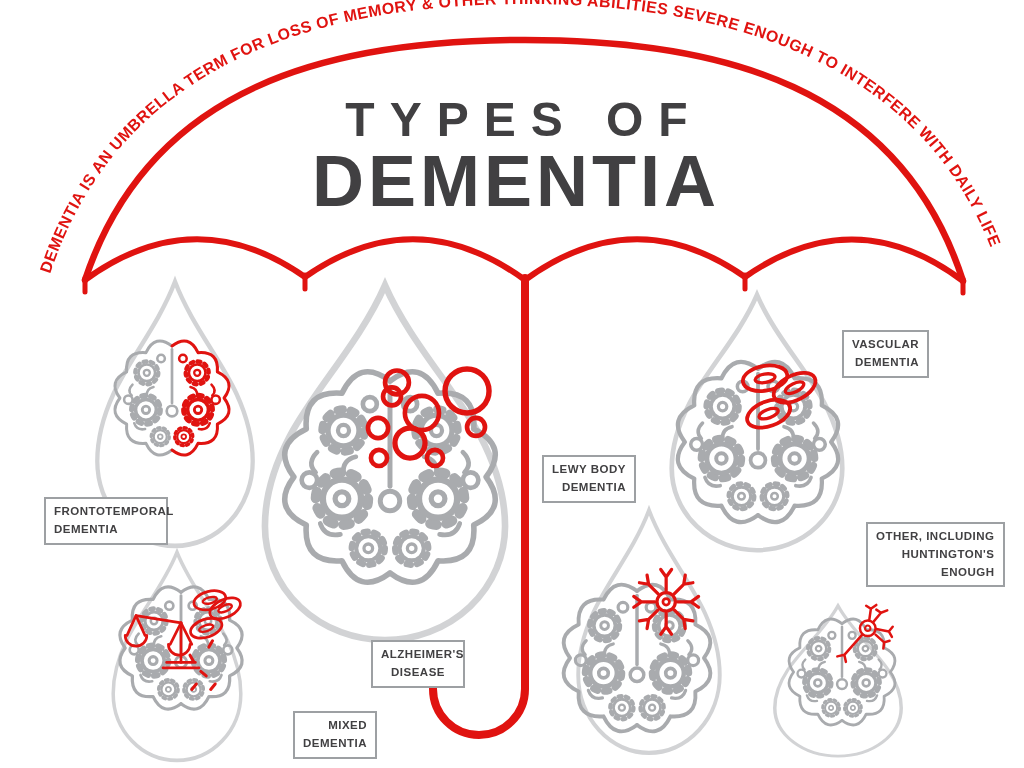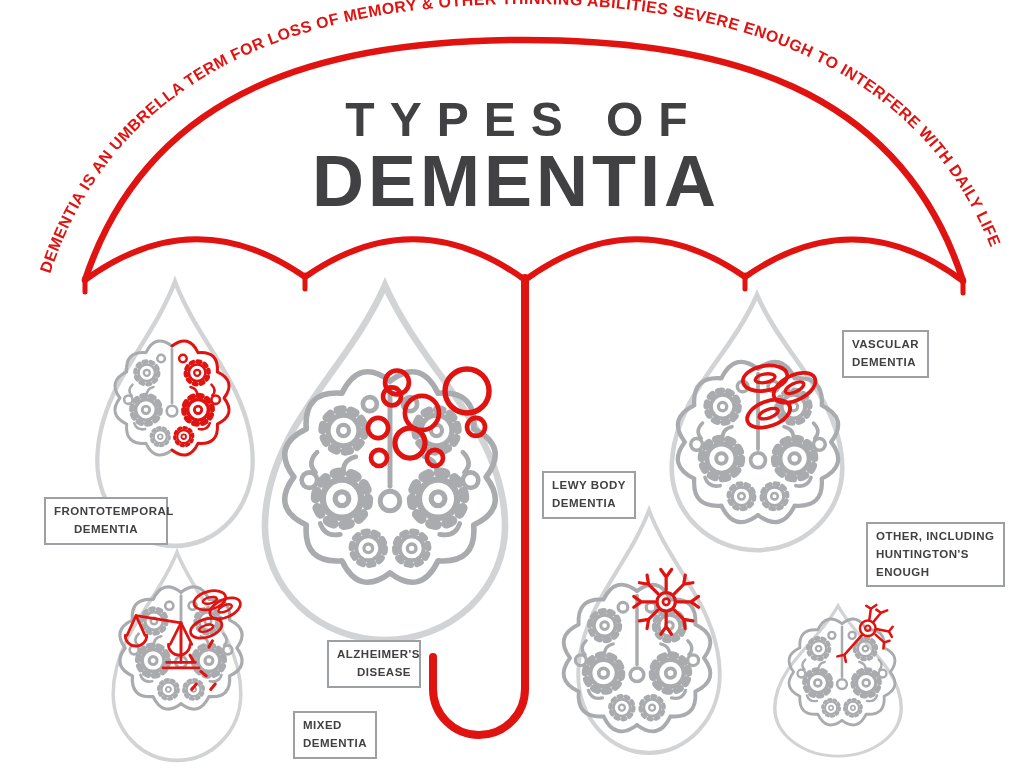--- a/index.html
+++ b/index.html
@@ -8,24 +8,24 @@
   html,body{margin:0;padding:0;background:#f4f4f4;}
   #stage{
     position:relative;width:1024px;height:768px;background:var(--bg);
     overflow:hidden;font-family:"Liberation Sans",sans-serif;
   }
   #art{position:absolute;left:0;top:0;}
   .label{
     position:absolute;background:#fff;border:2px solid var(--box-border);
     padding:4px 8px;color:var(--dark);
     font:bold 11.5px/1.55 "Liberation Sans",sans-serif;
-    letter-spacing:.5px;white-space:pre-line;z-index:5;
+    letter-spacing:.5px;white-space:pre-line;z-index:5;text-align:right;
   }
-  .label.align-right{text-align:center;}
-  .label.align-center{text-align:right;}
+  .label.align-right{text-align:left;}
+  .label.align-center{text-align:center;margin-left:44px;}
   .tagline-text{fill:var(--red);font:bold 16px "Liberation Sans",sans-serif;letter-spacing:.5px;}
   .title-small{fill:var(--dark);font:bold 48px "Liberation Sans",sans-serif;letter-spacing:15px;}
   .title-big{fill:var(--dark);font:bold 72px "Liberation Sans",sans-serif;letter-spacing:4px;}
   .red-stroke{stroke:var(--red);}
   .drop-stroke{stroke:var(--drop);}
 </style>
 </head>
 <body>
 
 <div id="stage">
@@ -193,21 +193,21 @@
 
   <div class="label align-right" style="left:44px;top:497px;width:104px;">FRONTOTEMPORAL
 DEMENTIA</div>
 
   <div class="label align-center" style="left:327px;top:640px;width:74px;">ALZHEIMER'S
 DISEASE</div>
 
   <div class="label" style="left:245px;top:711px;margin-left:48px;">MIXED
 DEMENTIA</div>
 
-  <div class="label" style="left:542px;top:471px;">LEWY BODY
+  <div class="label" style="left:542px;top:455px;">LEWY BODY
 DEMENTIA</div>
 
   <div class="label" style="left:842px;top:330px;">VASCULAR
 DEMENTIA</div>
 
   <div class="label" style="left:866px;top:522px;">OTHER, INCLUDING
 HUNTINGTON'S
 ENOUGH</div>
 </div>
 

